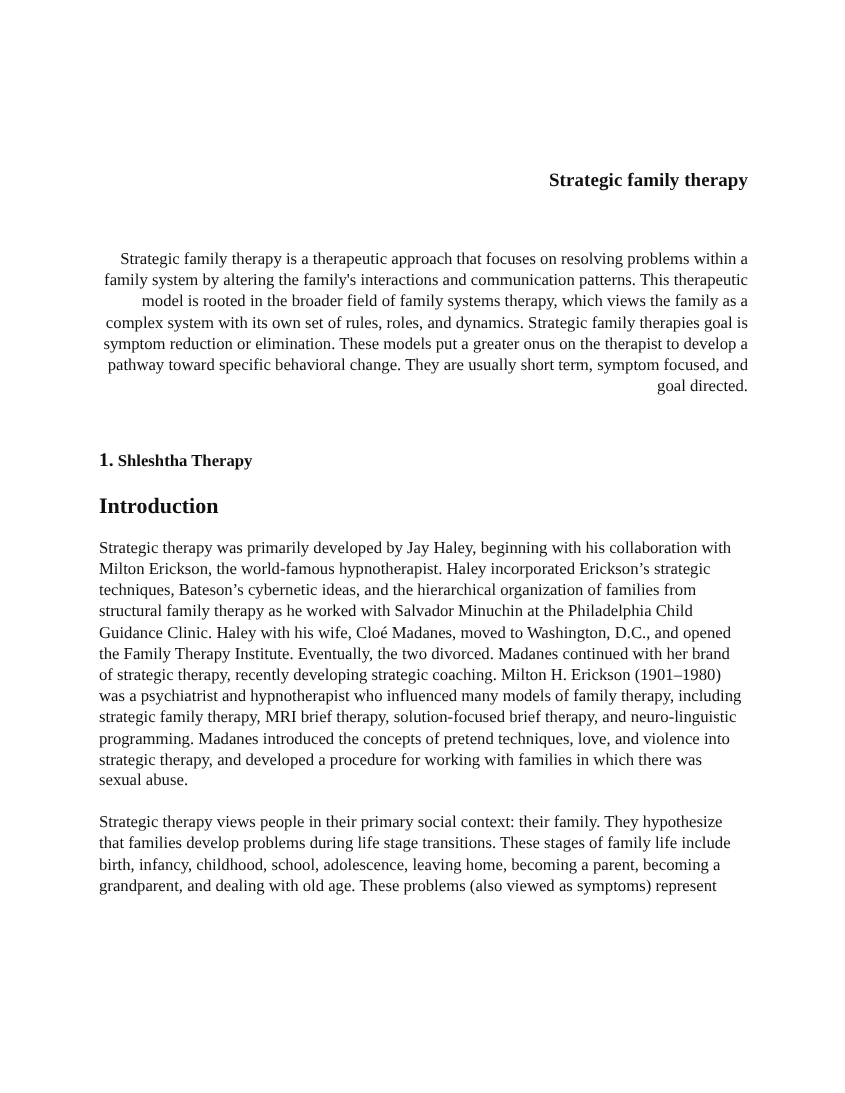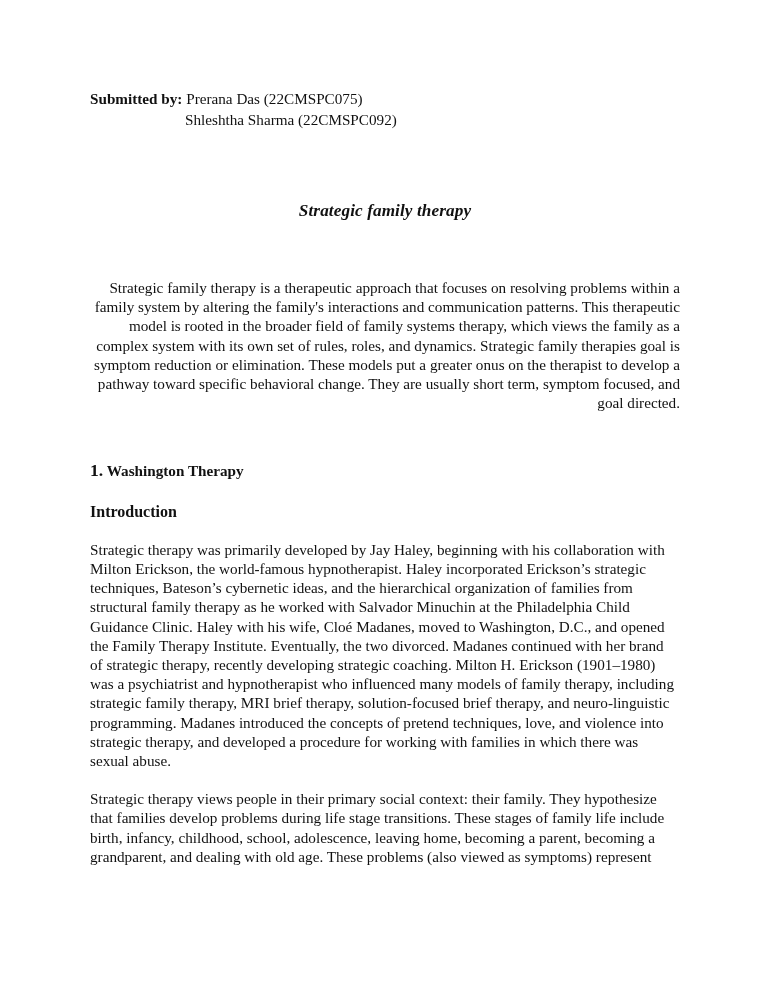--- a/index.html
+++ b/index.html
@@ -35,27 +35,26 @@
   }
   .submitted-label {
     font-weight: bold;
   }
   .submitted-line-2 {
     padding-left: 95px;
   }
 
   
   .doc-title {
-    text-align: center;
+    text-align: right;
     font-size: 17.2px;
     font-weight: bold;
-    margin: 5px;
+    margin: 0;
     padding-top: 66px;
     letter-spacing: 0.1px;
-    font-style: italic;
   }
 
   
   .para {
     font-size: 15.2px;
     line-height: 19.2px;
     margin: 0;
     text-align: left;
     max-width: 592px;
   }
@@ -73,48 +72,44 @@
     font-size: 15.2px;
     line-height: 19.2px;
     margin: 0;
     padding-top: 49px;
   }
   .section-heading .num {
     font-size: 17.6px;
   }
   .sub-heading {
     font-weight: bold;
-    font-size: 16px;
+    font-size: 20px;
     line-height: 19.2px;
     margin: 0;
     padding-top: 21px;
   }
   .sub-heading-spaced {
     padding-top: 45px;
   }
   .para-after-heading {
     padding-top: 19px;
   }
 </style>
 </head>
 <body>
 
 <div class="page">
 
-  <div class="submitted-block">
-    <div class="submitted-line"><span class="submitted-label">Submitted by:</span> <span>Prerana Das (22CMSPC075)</span></div>
-    <div class="submitted-line submitted-line-2"><span>Shleshtha Sharma (22CMSPC092)</span></div>
-  </div>
 
   <h1 class="doc-title">Strategic family therapy</h1>
 
   <p class="para para-intro">Strategic family therapy is a therapeutic approach that focuses on resolving problems within a family system by altering the family's interactions and communication patterns. This therapeutic model is rooted in the broader field of family systems therapy, which views the family as a complex system with its own set of rules, roles, and dynamics. Strategic family therapies goal is symptom reduction or elimination. These models put a greater onus on the therapist to develop a pathway toward specific behavioral change. They are usually short term, symptom focused, and goal directed.</p>
 
 
-  <h2 class="section-heading"><span class="num">1.</span> <span>Washington Therapy</span></h2>
+  <h2 class="section-heading"><span class="num">1.</span> <span>Shleshtha Therapy</span></h2>
 
   <h3 class="sub-heading">Introduction</h3>
 
   <p class="para para-after-heading">Strategic therapy was primarily developed by Jay Haley, beginning with his collaboration with Milton Erickson, the world-famous hypnotherapist. Haley incorporated Erickson’s strategic techniques, Bateson’s cybernetic ideas, and the hierarchical organization of families from structural family therapy as he worked with Salvador Minuchin at the Philadelphia Child Guidance Clinic. Haley with his wife, Cloé Madanes, moved to Washington, D.C., and opened the Family Therapy Institute. Eventually, the two divorced. Madanes continued with her brand of strategic therapy, recently developing strategic coaching. Milton H. Erickson (1901–1980) was a psychiatrist and hypnotherapist who influenced many models of family therapy, including strategic family therapy, MRI brief therapy, solution-focused brief therapy, and neuro-linguistic programming. Madanes introduced the concepts of pretend techniques, love, and violence into strategic therapy, and developed a procedure for working with families in which there was sexual abuse.</p>
 
 
   <p class="para para-after-heading">Strategic therapy views people in their primary social context: their family. They hypothesize that families develop problems during life stage transitions. These stages of family life include birth, infancy, childhood, school, adolescence, leaving home, becoming a parent, becoming a grandparent, and dealing with old age. These problems (also viewed as symptoms) represent</p>
 
 </div>
 

